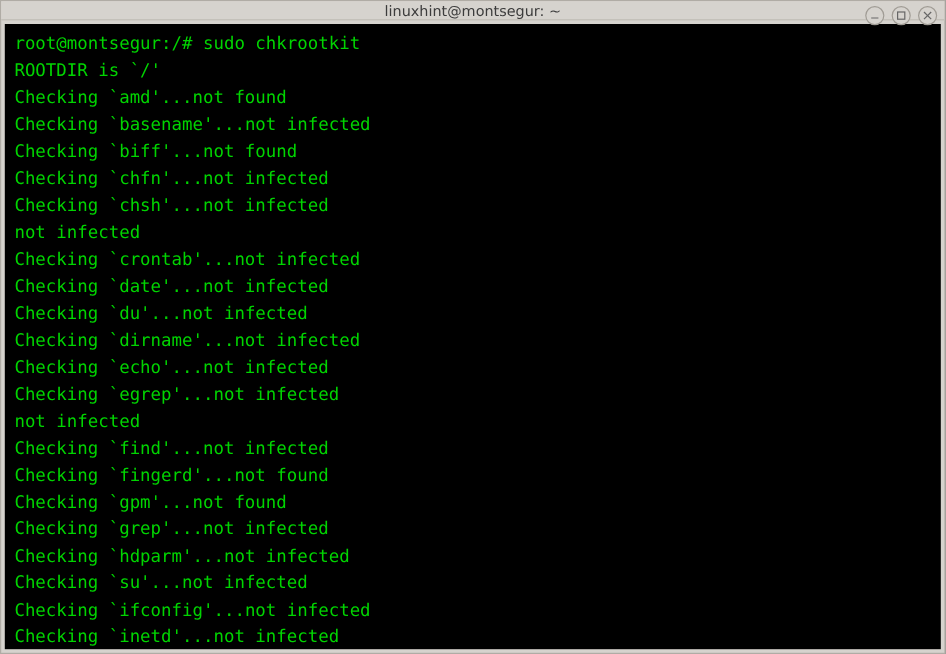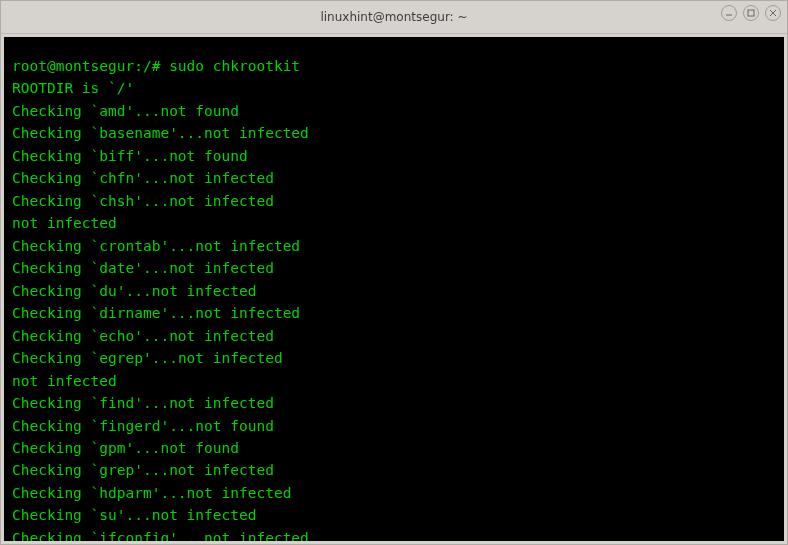--- a/index.html
+++ b/index.html
@@ -16,21 +16,21 @@
     }
     .window {
       width: 100%;
       height: 100%;
       background: #d6d3ce;
       border: 1px solid #b0aca5;
       display: flex;
       flex-direction: column;
     }
     .titlebar {
-      height: 33px;
+      height: 16px;
       background: #d6d3ce;
       display: flex;
       align-items: center;
       justify-content: center;
       position: relative;
       border-bottom: 1px solid #c0bcb5;
     }
     .titlebar-title {
       font-size: 12px;
       color: #3c3c3c;
@@ -52,21 +52,21 @@
       display: flex;
       align-items: center;
       justify-content: center;
       font-size: 9px;
       color: #666;
       cursor: pointer;
     }
     .terminal {
       flex: 1;
       background: #000000;
-      padding: 18px 8px;
+      padding: 6px 8px;
       font-family: "DejaVu Sans Mono", "Liberation Mono", monospace;
       font-size: 14.5px;
       line-height: 1.55;
       color: #00d400;
       overflow: hidden;
       margin: 3px;
     }
     .prompt-line {
       color: #00d400;
     }

